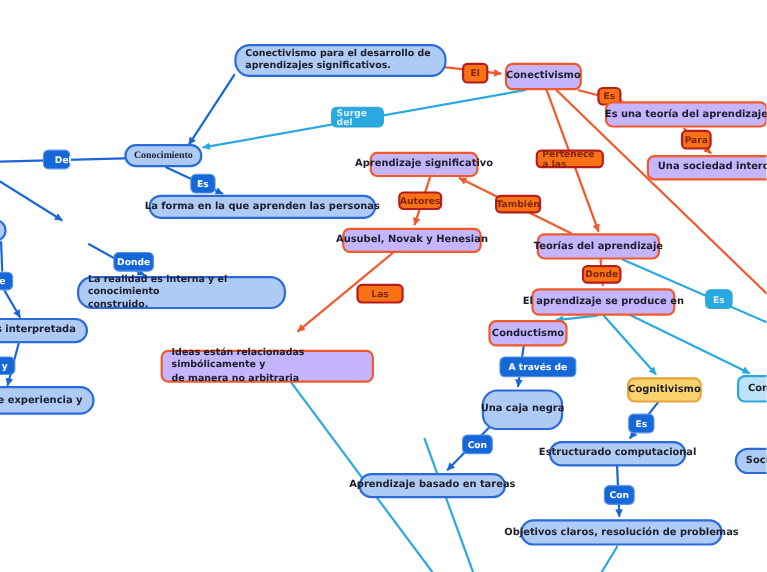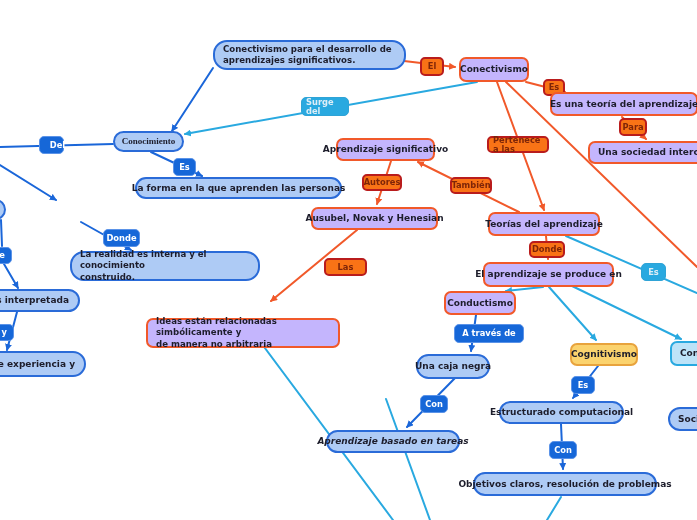--- a/index.html
+++ b/index.html
@@ -99,22 +99,22 @@
     <div class="edge-label cyan" style="left: 641px; top: 263px; width: 25px; height: 18px;">Es</div>
     <div class="node style-blue multiline" style="left: 213px; top: 40px; width: 193px; height: 30px;">Conectivismo para el desarrollo de
 aprendizajes significativos.</div>
     <div class="node style-blue" style="left: 113px; top: 131px; width: 71px; height: 21px; font-family: Liberation Serif, serif;">Conocimiento</div>
     <div class="node style-blue" style="left: 135px; top: 177px; width: 207px; height: 22px;">La forma en la que aprenden las personas</div>
     <div class="node style-blue multiline" style="left: 70px; top: 251px; width: 190px; height: 30px;">La realidad es interna y el conocimiento
 construido.</div>
     <div class="node style-blue" style="left: -30px; top: 199px; width: 36px; height: 21px;"></div>
     <div class="node style-blue clip-left" style="left: -24px; top: 289px; width: 104px; height: 23px;">d es interpretada</div>
     <div class="node style-blue clip-left" style="left: -22px; top: 351px; width: 108px; height: 26px;">és de experiencia y</div>
-    <div class="node style-blue" style="left: 416px; top: 354px; width: 74px; height: 25px;">Una caja negra</div>
-    <div class="node style-blue" style="left: 326px; top: 430px; width: 134px; height: 23px; font-style: italic;">Aprendizaje basado en tareas</div>
+    <div class="node style-blue" style="left: 438px; top: 354px; width: 74px; height: 37px;">Una caja negra</div>
+    <div class="node style-blue" style="left: 326px; top: 430px; width: 134px; height: 23px;">Aprendizaje basado en tareas</div>
     <div class="node style-blue" style="left: 499px; top: 401px; width: 125px; height: 23px;">Estructurado computacional</div>
     <div class="node style-blue" style="left: 473px; top: 472px; width: 184px; height: 24px;">Objetivos claros, resolución de problemas</div>
     <div class="node style-blue align-left" style="left: 668px; top: 407px; width: 70px; height: 24px;">Socia</div>
     <div class="node style-salmon" style="left: 459px; top: 57px; width: 70px; height: 25px;">Conectivismo</div>
     <div class="node style-salmon" style="left: 550px; top: 92px; width: 148px; height: 24px;">Es una teoría del aprendizaje</div>
     <div class="node style-salmon align-left" style="left: 588px; top: 141px; width: 145px; height: 23px;">Una sociedad interconecta</div>
     <div class="node style-salmon" style="left: 336px; top: 138px; width: 99px; height: 23px;">Aprendizaje significativo</div>
     <div class="node style-salmon" style="left: 488px; top: 212px; width: 112px; height: 24px;">Teorías del aprendizaje</div>
     <div class="node style-salmon" style="left: 311px; top: 207px; width: 127px; height: 23px;">Ausubel, Novak y Henesian</div>
     <div class="node style-salmon" style="left: 483px; top: 262px; width: 131px; height: 25px;">El aprendizaje se produce en</div>

